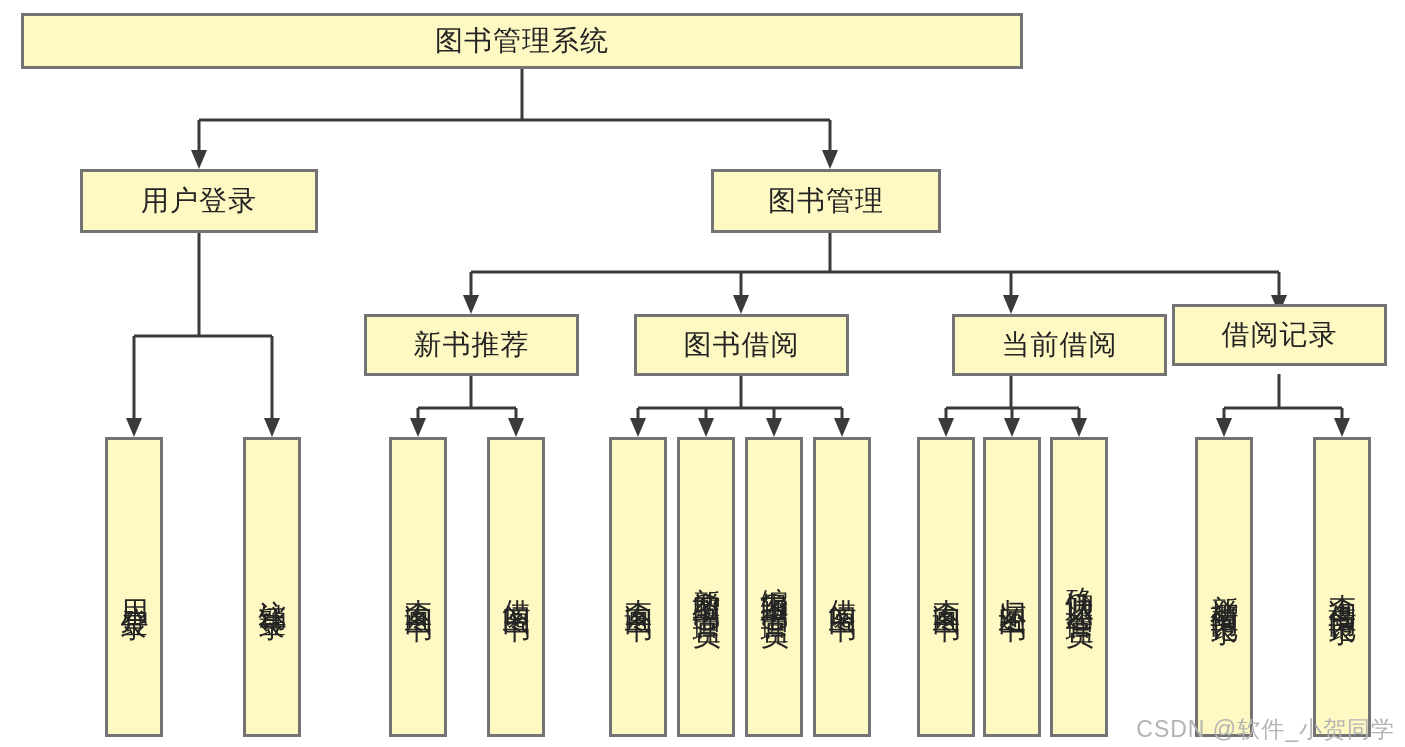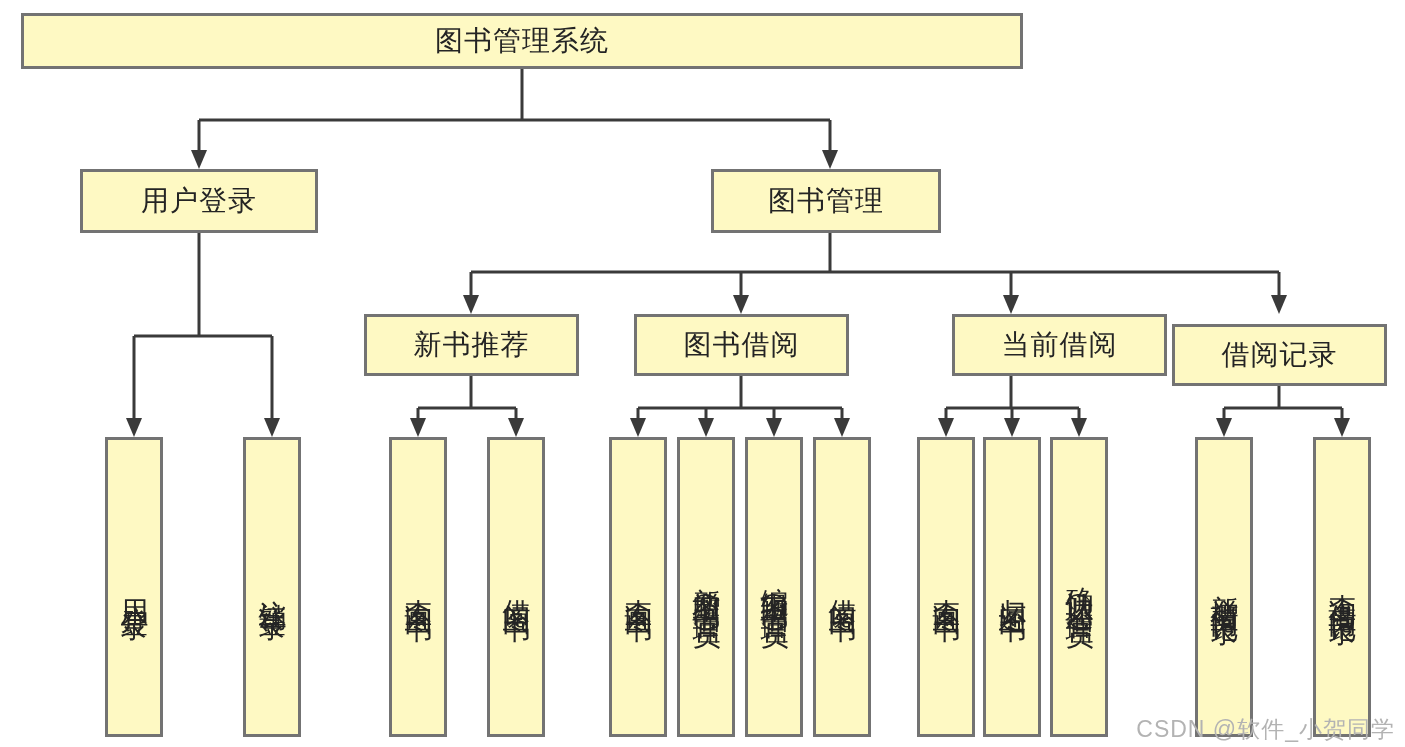--- a/index.html
+++ b/index.html
@@ -85,21 +85,21 @@
 
   <div class="node" style="left:364px;top:314px;width:215px;height:62px;">
     <span>新书推荐</span>
   </div>
   <div class="node" style="left:634px;top:314px;width:215px;height:62px;">
     <span>图书借阅</span>
   </div>
   <div class="node" style="left:904px;top:314px;width:215px;height:62px;margin-left:48px;">
     <span>当前借阅</span>
   </div>
-  <div class="node" style="left:1172px;top:324px;width:215px;height:62px;">
+  <div class="node" style="left:1172px;top:304px;width:215px;height:62px;">
     <span>借阅记录</span>
   </div>
 
   <div class="node v" style="left:105px;top:437px;width:58px;height:300px;">
     <span>用户登录</span>
   </div>
   <div class="node v" style="left:243px;top:437px;width:58px;height:300px;">
     <span>注销登录</span>
   </div>
 

